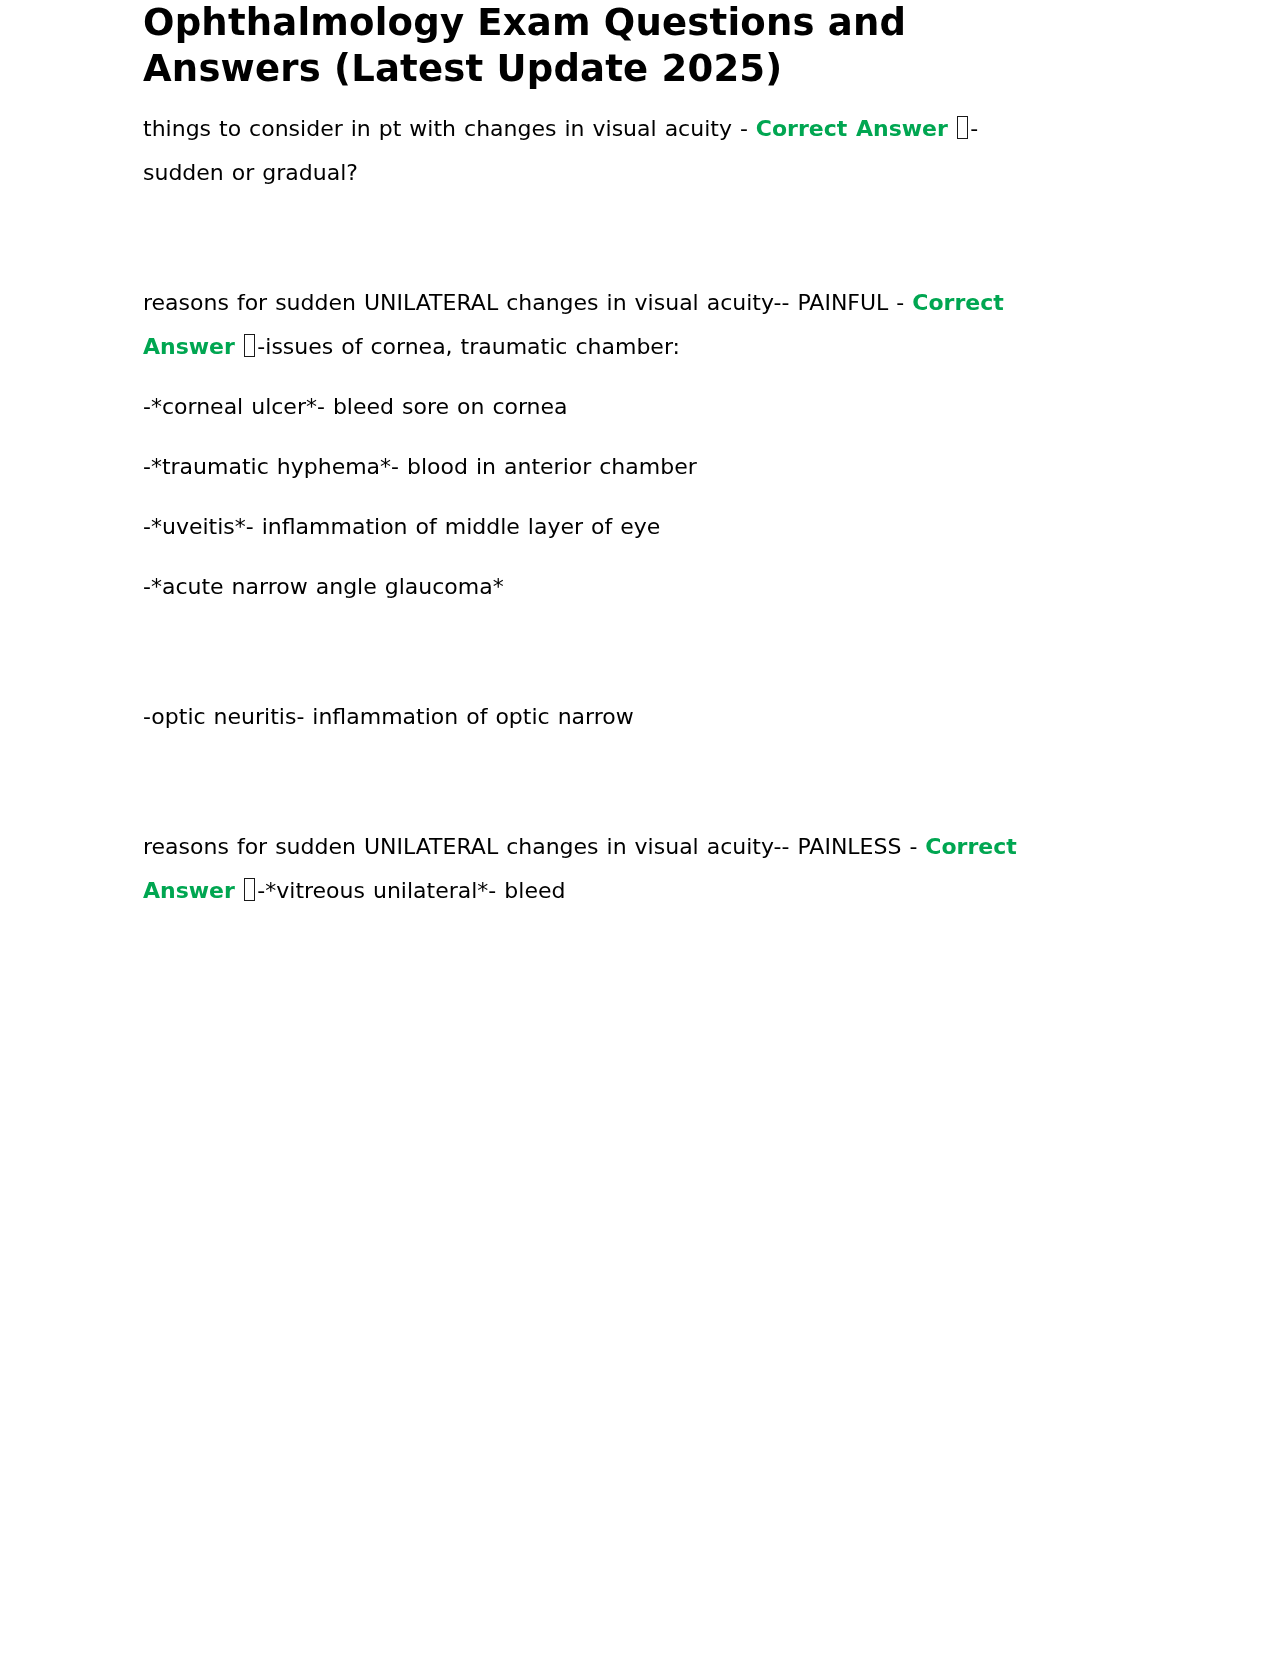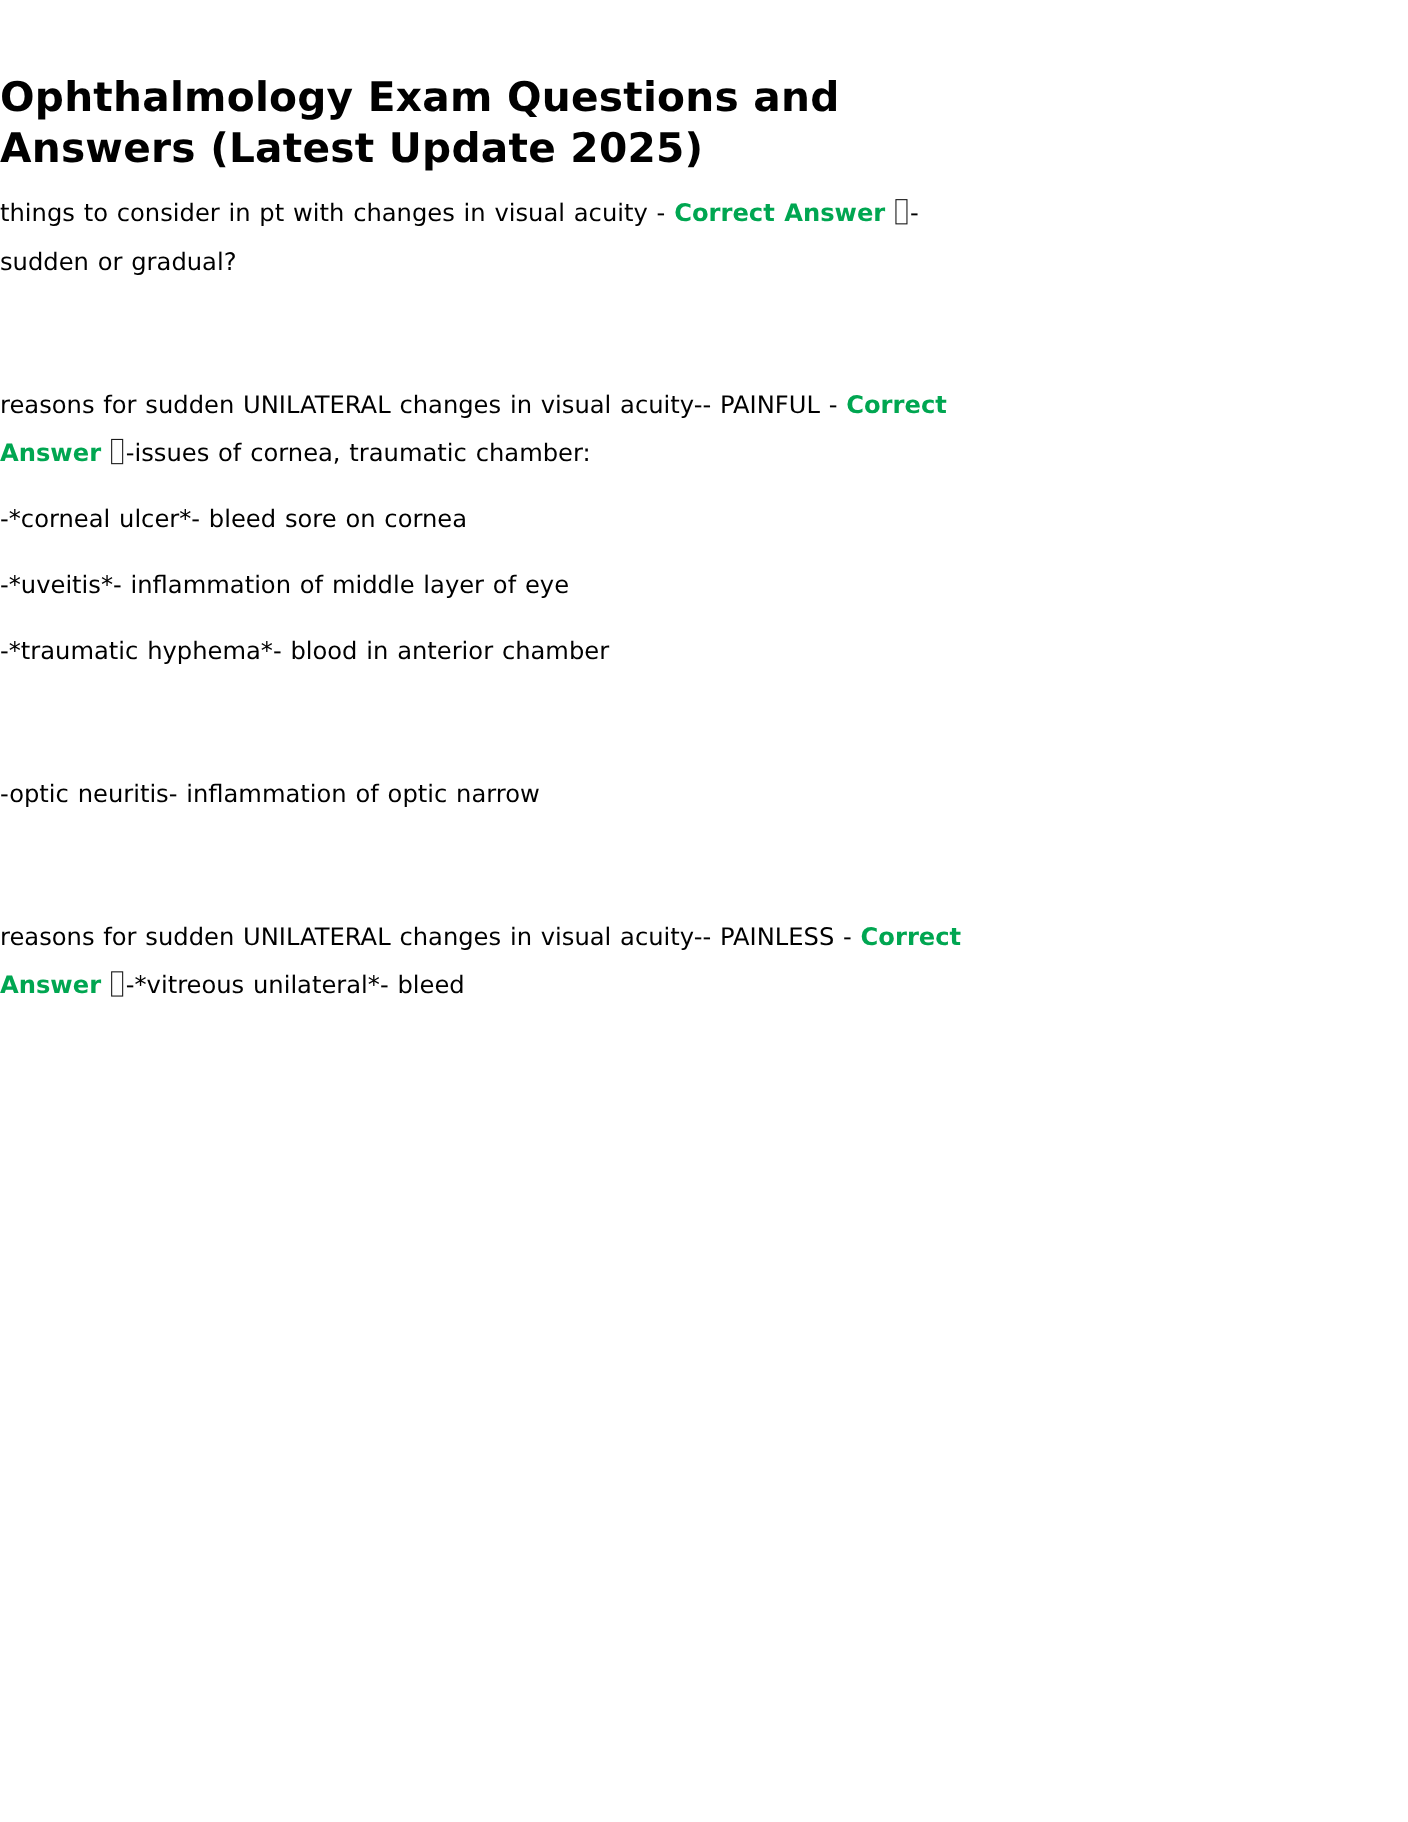--- a/index.html
+++ b/index.html
@@ -11,21 +11,21 @@
     width:1280px;
     height:1656px;
     background:#ffffff;
     font-family:"DejaVu Sans","Liberation Sans",sans-serif;
     color:var(--text);
     overflow:hidden;
   }
   .page{
     box-sizing:border-box;
     width:912px;
-    padding-top:66px;
+    margin-left:143px;
   }
   .doc-title{
     font-size:37px;
     font-weight:700;
     line-height:1.25;
     margin:0 0 14px 0;
     letter-spacing:0.2px;
     max-width:880px;
   }
   .para{
@@ -55,20 +55,21 @@
 </head>
 <body style="background: rgb(255, 255, 255);">
 
 <div class="page">
   <h1 class="doc-title">Ophthalmology Exam Questions and Answers (Latest Update 2025)</h1>
   <main>
       <p class="para"><span class="run">things to consider in pt with changes in visual acuity - </span><span class="answer">Correct Answer</span><span class="run"> </span><span class="tofu"></span><span class="run">-sudden or gradual?</span></p>
       <div class="spacer"></div>
       <p class="para"><span class="run">reasons for sudden UNILATERAL changes in visual acuity-- PAINFUL - </span><span class="answer">Correct Answer</span><span class="run"> </span><span class="tofu"></span><span class="run">-issues of cornea, traumatic chamber:</span></p>
       <p class="para"><span class="run">-*corneal ulcer*- bleed sore on cornea</span></p>
+      <p class="para"><span class="run">-*traumatic hyphema*- blood in anterior chamber</span></p>
       <p class="para"><span class="run">-*uveitis*- inflammation of middle layer of eye</span></p>
-      <p class="para"><span class="run">-*traumatic hyphema*- blood in anterior chamber</span></p>
+      <p class="para"><span class="run">-*acute narrow angle glaucoma*</span></p>
       <div class="spacer"></div>
       <p class="para"><span class="run">-optic neuritis- inflammation of optic narrow</span></p>
       <div class="spacer"></div>
       <p class="para"><span class="run">reasons for sudden UNILATERAL changes in visual acuity-- PAINLESS - </span><span class="answer">Correct Answer</span><span class="run"> </span><span class="tofu"></span><span class="run">-*vitreous unilateral*- bleed</span></p>
     </main>
 </div>
 
 </body></html>

